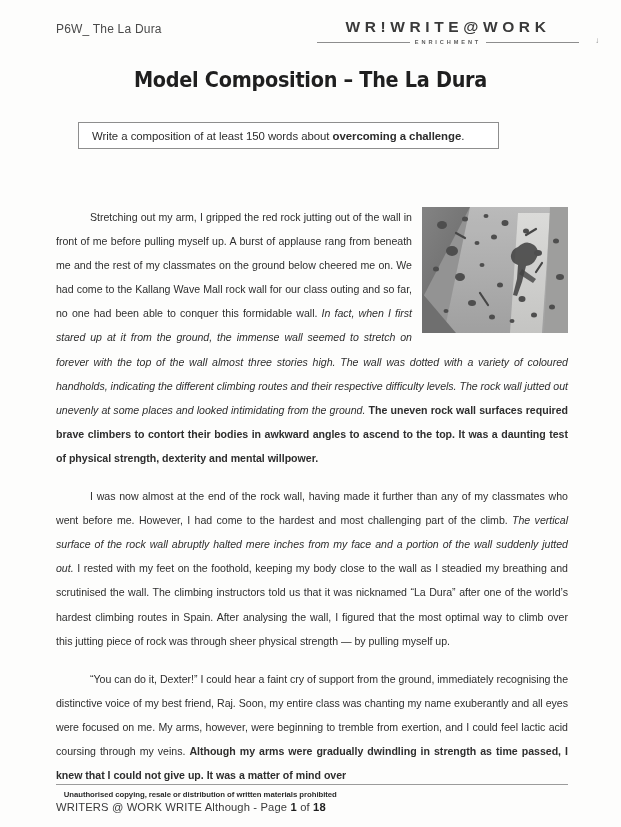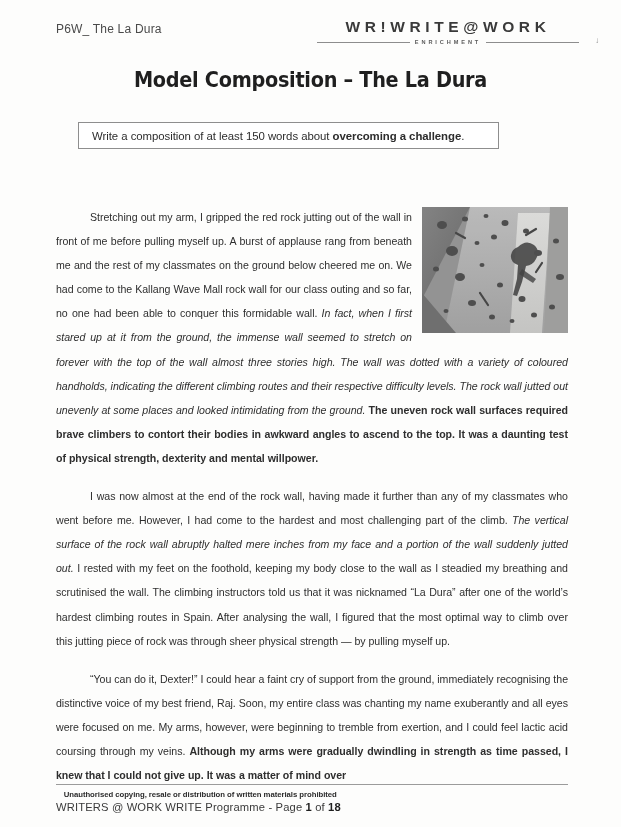--- a/index.html
+++ b/index.html
@@ -270,16 +270,16 @@
 
     <p><span>I was now almost at the end of the rock wall, having made it further than any of my classmates who went before me. However, I had come to the hardest and most challenging part of the climb. </span><i>The vertical surface of the rock wall abruptly halted mere inches from my face and a portion of the wall suddenly jutted out.</i><span> I rested with my feet on the foothold, keeping my body close to the wall as I steadied my breathing and scrutinised the wall. The climbing instructors told us that it was nicknamed “La Dura” after one of the world’s hardest climbing routes in Spain. After analysing the wall, I figured that the most optimal way to climb over this jutting piece of rock was through sheer physical strength — by pulling myself up.</span></p>
 
     <p><span>“You can do it, Dexter!” I could hear a faint cry of support from the ground, immediately recognising the distinctive voice of my best friend, Raj. Soon, my entire class was chanting my name exuberantly and all eyes were focused on me. My arms, however, were beginning to tremble from exertion, and I could feel lactic acid coursing through my veins. </span><b>Although my arms were gradually dwindling in strength as time passed, I knew that I could not give up. It was a matter of mind over</b></p>
 
   </div>
 
   <div class="doc-footer">
     <div class="footer-rule"></div>
     <div class="footer-line1">Unauthorised copying, resale or distribution of written materials prohibited</div>
-    <div class="footer-line2"><span>WRITERS @ WORK WRITE Programme - Page </span><b>1</b><span> of </span><b>18</b></div>
+    <div class="footer-line2"><span>WRITERS @ WORK WRITE Although - Page </span><b>1</b><span> of </span><b>18</b></div>
   </div>
 
 </div>
 
 </body></html>

